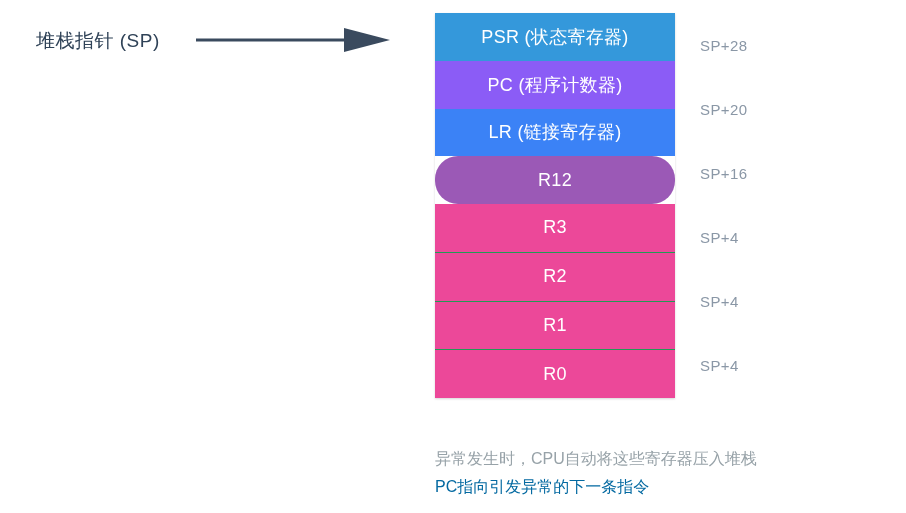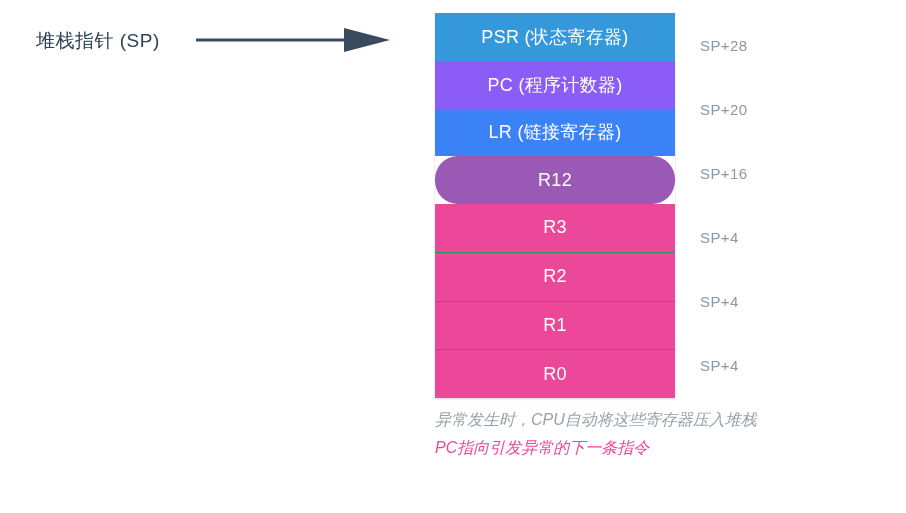--- a/index.html
+++ b/index.html
@@ -86,31 +86,30 @@
     font-size: 15px;
     color: #8a97a6;
     letter-spacing: 0.4px;
     white-space: nowrap;
   }
 
   
   .notes {
     position: absolute;
     left: 435px;
-    top: 406px;
+    top: 445px;
     width: 440px;
-    font-style: italic;
   }
   .note-line {
     font-size: 16px;
     line-height: 28px;
     white-space: nowrap;
   }
   .note-line.muted { color: #97a2a8; }
-  .note-line.alert { color: #ec4899; }
+  .note-line.alert { color: #0369a1; }
 </style>
 </head>
 <body>
 
 <div id="canvas">
 
   <div class="sp-pointer-label">堆栈指针 (SP)</div>
 
   <svg class="sp-arrow" viewBox="0 0 196 28">
     <line x1="2" y1="14" x2="168" y2="14" stroke="#3a4a5e" stroke-width="3"></line>

